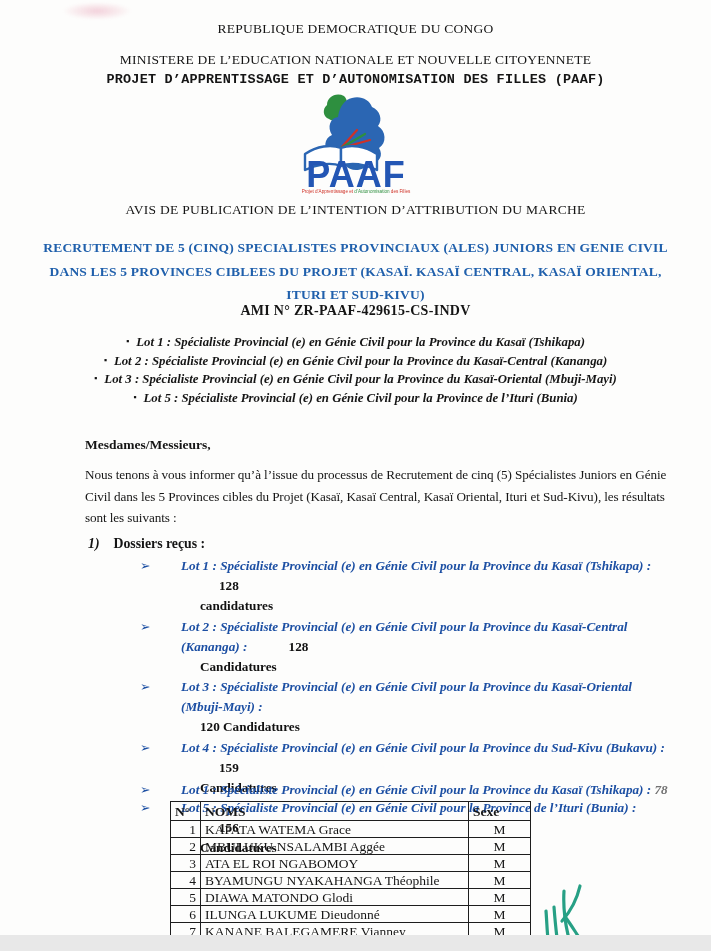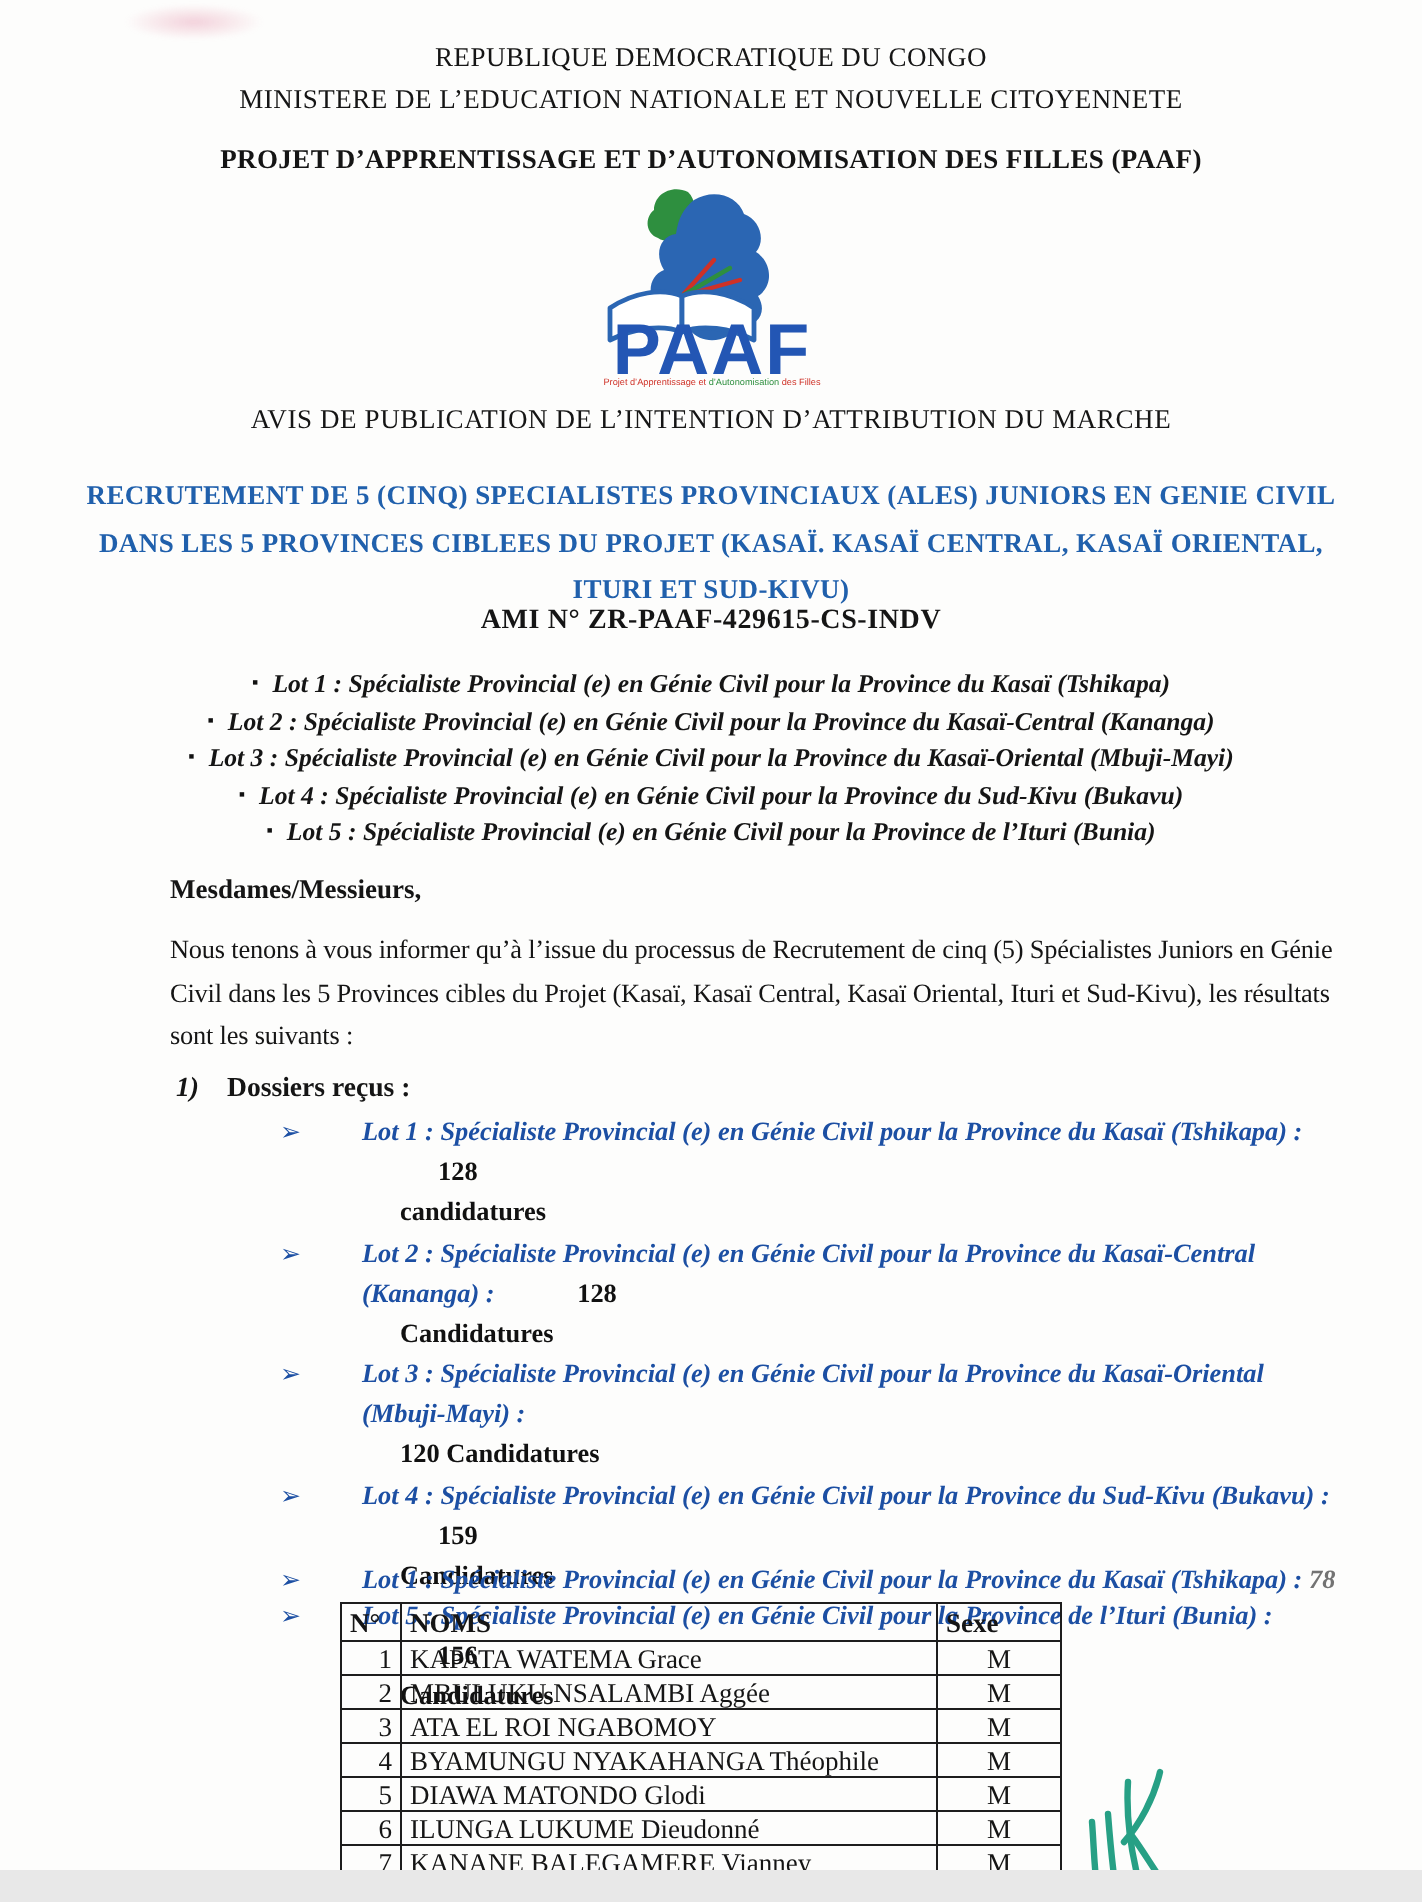--- a/index.html
+++ b/index.html
@@ -7,21 +7,21 @@
     position:relative;width:711px;height:935px;margin:0 auto;
     background:#fdfdfc;overflow:hidden;
     font-family:"Liberation Serif","DejaVu Serif",serif;color:#151515;
   }
   .abs{position:absolute;left:0;right:0;}
   .center{text-align:center;}
   .smudge{position:absolute;left:62px;top:2px;width:70px;height:18px;
     background:radial-gradient(ellipse at center,rgba(228,140,165,.38),rgba(228,140,165,0) 70%);
     filter:blur(1px);}
   .hline{font-size:13.5px;letter-spacing:.25px;}
-  .hbold{font-weight:bold;font-size:13.5px;letter-spacing:.2px;}
+  .hbold{font-weight:bold;font-size:13.5px;letter-spacing:.2px;font-family:Liberation Mono, monospace;}
   .avis{font-size:13.5px;letter-spacing:.3px;}
   .subject div{color:#2060ac;font-weight:bold;font-size:13.5px;line-height:23.5px;letter-spacing:.2px;}
   .ami{font-weight:bold;font-size:14px;letter-spacing:.3px;}
   .lotlist{font-size:12.8px;line-height:17.6px;}
   .lotlist .bullet{font-style:normal;font-size:9px;vertical-align:2px;margin-right:7px;color:#111;}
   .lotlist .ltxt{font-weight:bold;font-style:italic;}
   .salut{font-weight:bold;font-size:13.5px;}
   .intro div{font-size:13.2px;line-height:21.5px;white-space:nowrap;letter-spacing:-.1px;}
   .sech{font-size:13.8px;font-weight:bold;}
   .sech .num{font-style:italic;margin-right:14px;}
@@ -45,21 +45,21 @@
   .penmark{position:absolute;left:537px;top:863px;}
 </style>
 </head>
 <body>
 
 <div class="page">
 
   <div class="smudge"></div>
 
   <div class="abs center hline" style="top:21px">REPUBLIQUE DEMOCRATIQUE DU CONGO</div>
-  <div class="abs center hline" style="top:42px">MINISTERE DE L’EDUCATION NATIONALE ET NOUVELLE CITOYENNETE</div>
+  <div class="abs center hline" style="top:52px">MINISTERE DE L’EDUCATION NATIONALE ET NOUVELLE CITOYENNETE</div>
   <div class="abs center hbold" style="top:72px">PROJET D’APPRENTISSAGE ET D’AUTONOMISATION DES FILLES (PAAF)</div>
 
   <div class="abs center avis" style="top:202px">AVIS DE PUBLICATION DE L’INTENTION D’ATTRIBUTION DU MARCHE</div>
 
   <div class="abs center" style="top:90px">
     <svg width="150" height="104" viewBox="0 0 150 104">
       <path d="M63,6 C55,2 46,7 46,15 C41,19 42,27 48,29 C54,33 63,29 64,21 C67,15 67,10 63,6 Z" fill="#2e8f3f"></path>
       <path d="M66,10 C76,4 88,8 91,17 C99,20 102,30 97,36 C105,41 106,53 98,58 C103,66 98,74 88,73 C84,81 70,83 64,75 C56,78 47,72 49,64 C42,59 43,48 51,45 C46,37 49,28 57,27 C58,19 61,14 66,10 Z" fill="#2b66b3"></path>
       <g stroke-width="2.2" fill="none" stroke-linecap="round">
         <path d="M60,58 L76,40" stroke="#cf3127"></path>
@@ -85,21 +85,20 @@
   <div class="abs center ami" style="top:303px">AMI N° ZR-PAAF-429615-CS-INDV</div>
 
   <div class="abs center lotlist" style="top:333px">
 
       <div><span class="bullet">▪</span><span class="ltxt">Lot 1 : Spécialiste Provincial (e) en Génie Civil pour la Province du Kasaï (Tshikapa)</span></div>
 
       <div><span class="bullet">▪</span><span class="ltxt">Lot 2 : Spécialiste Provincial (e) en Génie Civil pour la Province du Kasaï-Central (Kananga)</span></div>
 
       <div><span class="bullet">▪</span><span class="ltxt">Lot 3 : Spécialiste Provincial (e) en Génie Civil pour la Province du Kasaï-Oriental (Mbuji-Mayi)</span></div>
 
-      <div><span class="bullet">▪</span><span class="ltxt">Lot 4 : Spécialiste Provincial (e) en Génie Civil pour la Province du Sud-Kivu (Bukavu)</span></div>
 
       <div><span class="bullet">▪</span><span class="ltxt">Lot 5 : Spécialiste Provincial (e) en Génie Civil pour la Province de l’Ituri (Bunia)</span></div>
     </div>
 
   <div class="abs salut" style="top:437px;left:85px">Mesdames/Messieurs,</div>
 
   <div class="abs intro" style="top:464px;left:85px">
 
   <div>Nous tenons à vous informer qu’à l’issue du processus de Recrutement de cinq (5) Spécialistes Juniors en Génie</div>
       <div>Civil dans les 5 Provinces cibles du Projet (Kasaï, Kasaï Central, Kasaï Oriental, Ituri et Sud-Kivu), les résultats</div>

